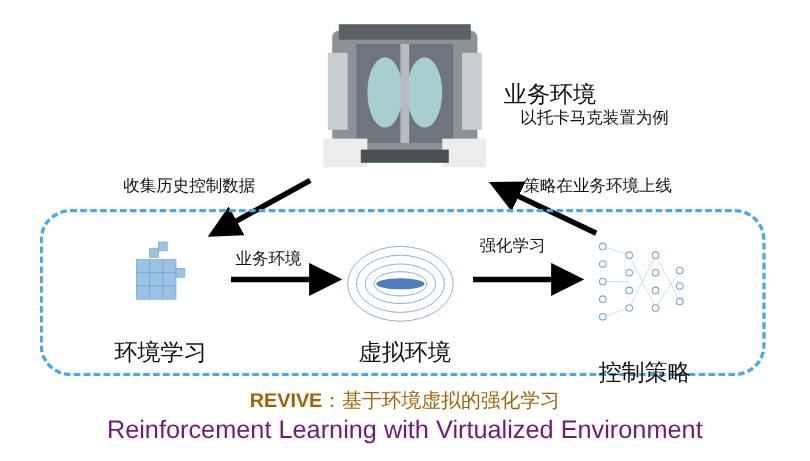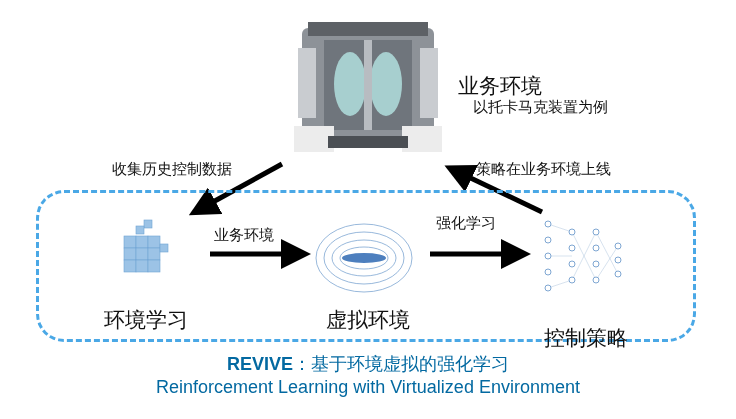--- a/index.html
+++ b/index.html
@@ -2,23 +2,23 @@
 <html><head>
 <meta charset="utf-8">
 <style>
   html, body { margin:0; padding:0; background:#ffffff; }
   body { width:736px; height:419px; position:relative; overflow:hidden; font-family:"DejaVu Sans", sans-serif; color:#111; }
   .abs { position:absolute; }
   .dash-box { position:absolute; left:36px; top:190px; width:660px; height:152px; border:3px dashed #4aa8e6; border-radius:28px; box-sizing:border-box; }
   .lbl { position:absolute; white-space:nowrap; }
   .big { font-size:21px; }
   .mid { font-size:15px; }
-  .cap1 { position:absolute; left:0; width:736px; top:352px; text-align:center; font-size:18px; color:#0369a1; }
+  .cap1 { position:absolute; left:0; width:736px; top:352px; text-align:center; font-size:18px; color:#a16207; }
   .cap1 b { font-family:"Liberation Sans", sans-serif; font-weight:700; }
-  .cap2 { position:absolute; left:0; width:736px; top:377px; text-align:center; font-size:18px; color:#0369a1; font-family:"Liberation Sans", sans-serif; }
+  .cap2 { position:absolute; left:0; width:736px; top:377px; text-align:center; font-size:23px; color:#701a75; font-family:"Liberation Sans", sans-serif; }
 </style>
 </head>
 <body>
 
 <svg class="abs" style="left:288px;top:18px" width="160" height="140" viewBox="0 0 160 140">
   <rect x="14" y="10" width="132" height="110" rx="6" fill="#8d9298"></rect>
   <rect x="20" y="4" width="120" height="14" fill="#5d6166"></rect>
   <rect x="10" y="30" width="18" height="70" fill="#c9ccd0"></rect>
   <rect x="132" y="30" width="18" height="70" fill="#c9ccd0"></rect>
   <rect x="36" y="22" width="88" height="90" fill="#6f757c"></rect>

